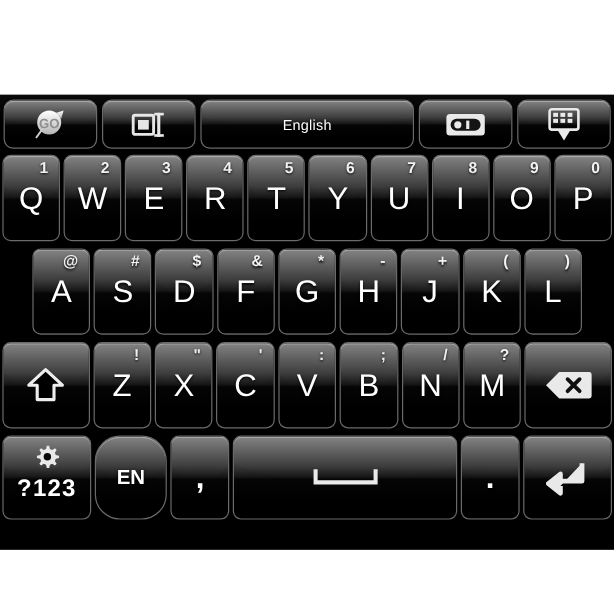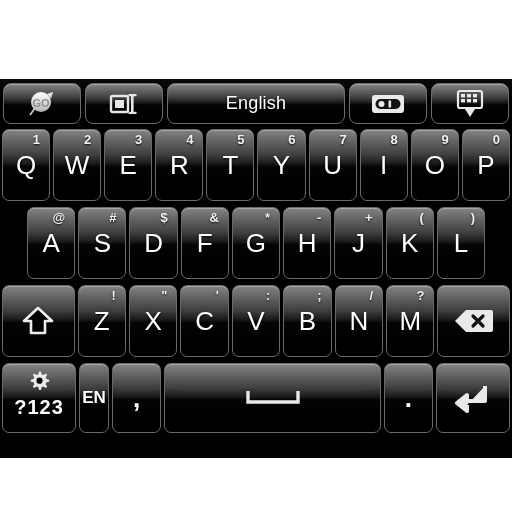--- a/index.html
+++ b/index.html
@@ -114,21 +114,21 @@
     border-radius: 8px;
   }
   .fkey-go      { width: 78px; }
   .fkey-layout  { width: 78px; }
   .fkey-lang    { flex: 1 1 auto; }
   .fkey-voice   { width: 78px; }
   .fkey-hide    { width: 78px; }
 
   #funcbar .lang-label {
     color: #ffffff;
-    font-size: 18px;
+    font-size: 12px;
     letter-spacing: 0.2px;
   }
 
   
   .letter-row {
     height: 78px;
     padding: 2px 2px;
     gap: 3px;
   }
   .letter-row .key {
@@ -147,21 +147,21 @@
   #row3 .key.wide   { width: 74px; }
 
   
   #row4 {
     height: 76px;
     padding: 2px 2px 4px 2px;
     gap: 3px;
   }
   #row4 .key { height: 70px; }
   .k-sym   { width: 74px; }
-  .k-en    { width: 30px; }
+  .k-en    { width: 60px; border-radius: 21px; }
   .k-comma { width: 49.4px; }
   .k-space { flex: 1 1 auto; }
   .k-dot   { width: 49.4px; }
   .k-enter { width: 74px; }
 
   .k-sym .sym-label {
     position: absolute;
     left: 0; right: 0;
     bottom: 13px;
     text-align: center;

